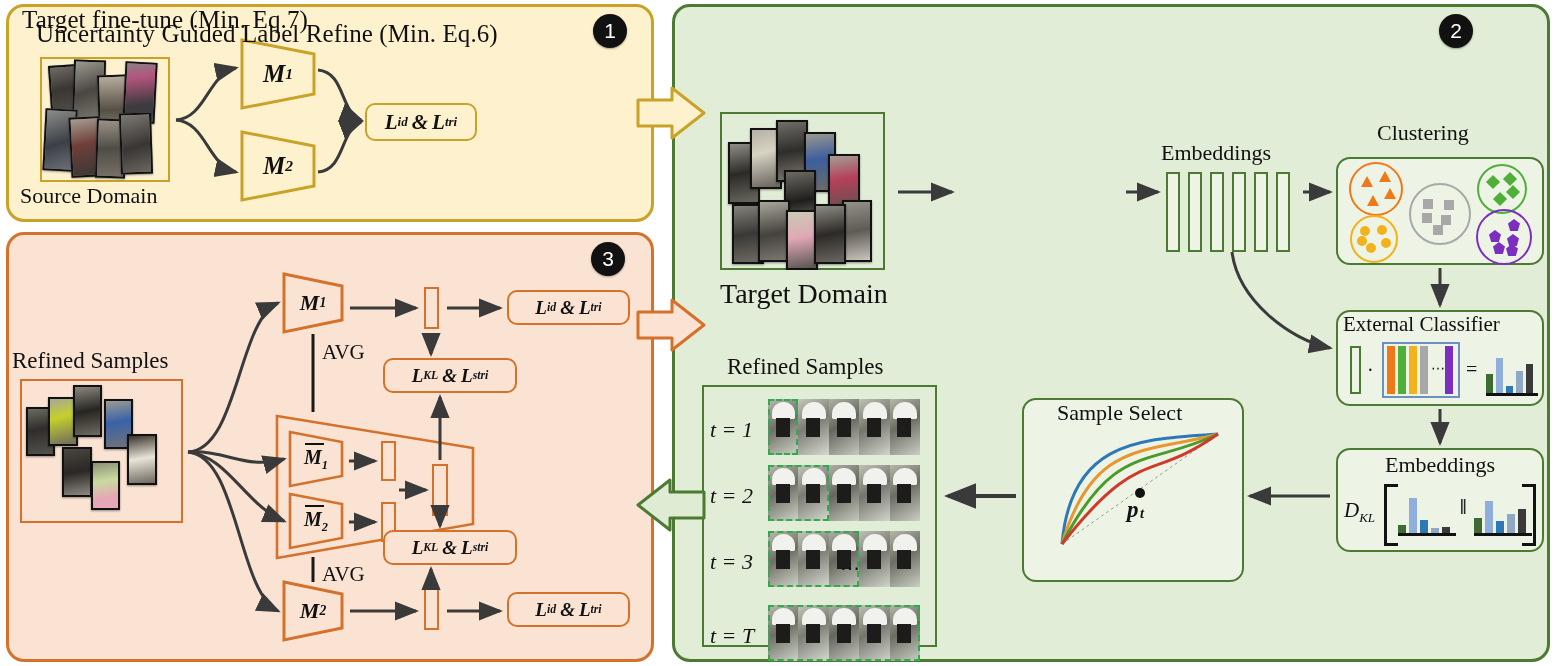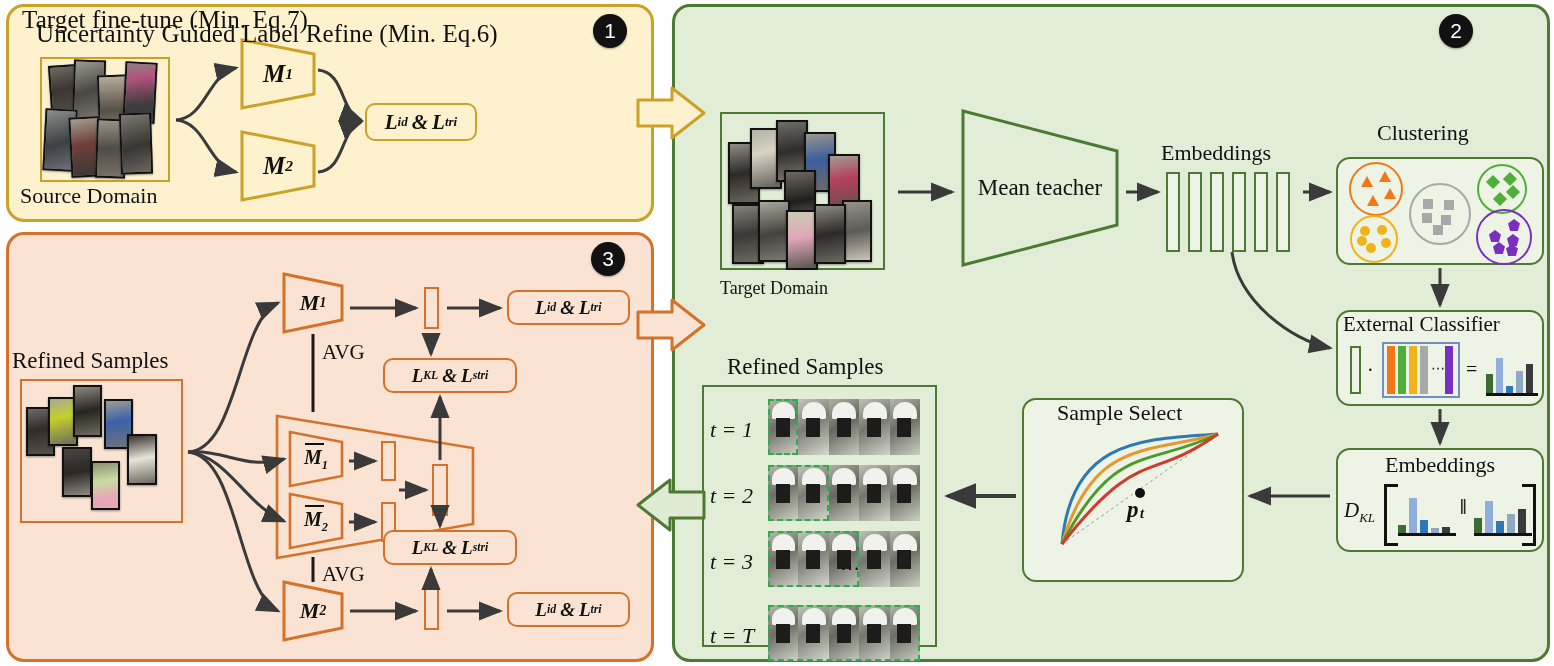--- a/index.html
+++ b/index.html
@@ -280,28 +280,22 @@
     <div class="ph" style="left:38px;top:88px;width:28px;height:58px;">
         <i style="background:linear-gradient(170deg,#a8a59b 0%,#45423d 55%,#7b7870 100%)"></i>
       </div>
     <div class="ph" style="left:66px;top:98px;width:28px;height:56px;">
         <i style="background:linear-gradient(170deg,#c9cbb5 0%,#e0a8b5 45%,#585550 100%)"></i>
       </div>
     <div class="ph" style="left:94px;top:92px;width:28px;height:56px;">
         <i style="background:linear-gradient(170deg,#8e8b83 0%,#2b2a27 50%,#6a675f 100%)"></i>
       </div>
   </div>
-  <div class="lbl" style="left:720px;top:278px;font-size:18px;">Target Domain</div>
-
-  <div class="trap" style="left:960px;top:108px;width:160px;height:160px;">
-    <svg width="160" height="160" viewBox="0 0 160 160">
-        <polygon points="3,3 157,43 157,117 3,157" fill="#E2EDD7" stroke="#4C7A33" stroke-width="3"></polygon>
-      </svg>
-    <div class="tl" style="font-size:23px;font-style:normal;font-weight:normal;">Mean teacher</div>
-  </div>
+  <div class="lbl" style="left:720px;top:278px;font-size:28px;">Target Domain</div>
+
 
   <div class="lbl" style="left:1161px;top:140px;font-size:22px;">Embeddings</div>
   <div id="embeddings-stack" style="position:absolute;left:1166px;top:172px;width:130px;height:80px;">
       <div class="embar" style="left: 0px; top: 0px; width: 14px; height: 80px;"></div>
       <div class="embar" style="left: 22px; top: 0px; width: 14px; height: 80px;"></div>
       <div class="embar" style="left: 44px; top: 0px; width: 14px; height: 80px;"></div>
       <div class="embar" style="left: 66px; top: 0px; width: 14px; height: 80px;"></div>
       <div class="embar" style="left: 88px; top: 0px; width: 14px; height: 80px;"></div>
       <div class="embar" style="left: 110px; top: 0px; width: 14px; height: 80px;"></div>
     </div>

